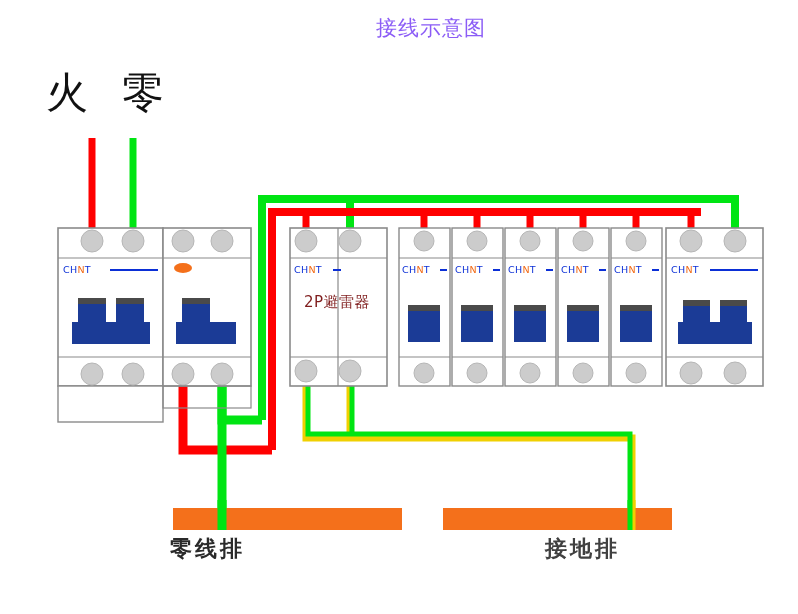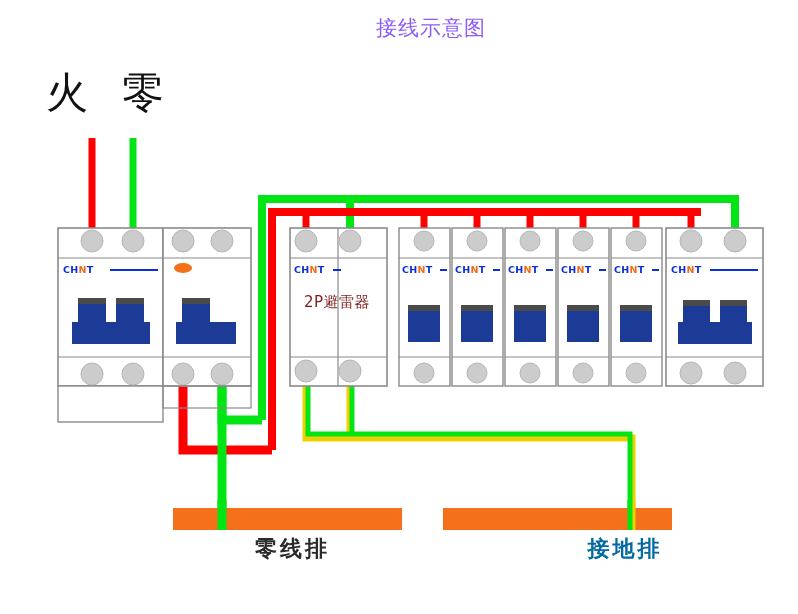--- a/index.html
+++ b/index.html
@@ -55,47 +55,46 @@
   }
   #label-neutral {
     left: 122px; top: 72px;
     font-size: 42px;
     color: #111111;
     font-family: "DejaVu Serif", "Liberation Serif", serif;
   }
   #label-neutral-bar {
     left: 170px; top: 538px;
     width: 160px;
-    text-align: right;
+    text-align: left;
     font-size: 22px;
     color: #2a2a2a;
     letter-spacing: 3px;
     font-weight: bold;
   }
   #label-ground-bar {
     left: 545px; top: 538px;
     width: 160px;
-    text-align: center;
     font-size: 22px;
-    color: #0369a1;
+    color: #404040;
     letter-spacing: 3px;
     font-weight: bold;
   }
   #spd-label {
     left: 287px; top: 295px;
     width: 100px;
     text-align: center;
     font-size: 15px;
     color: #7f1d1d;
     letter-spacing: 0.5px;
   }
   .brand {
     position: absolute;
     font-size: 9.5px;
-    font-weight: bold;
+    font-weight: normal;
     color: #0b2fd6;
     letter-spacing: 0.3px;
     white-space: pre;
   }
   .brand .dot {
     color: #f26a16;
   }
   .brandline {
     position: absolute;
     height: 1.6px;

